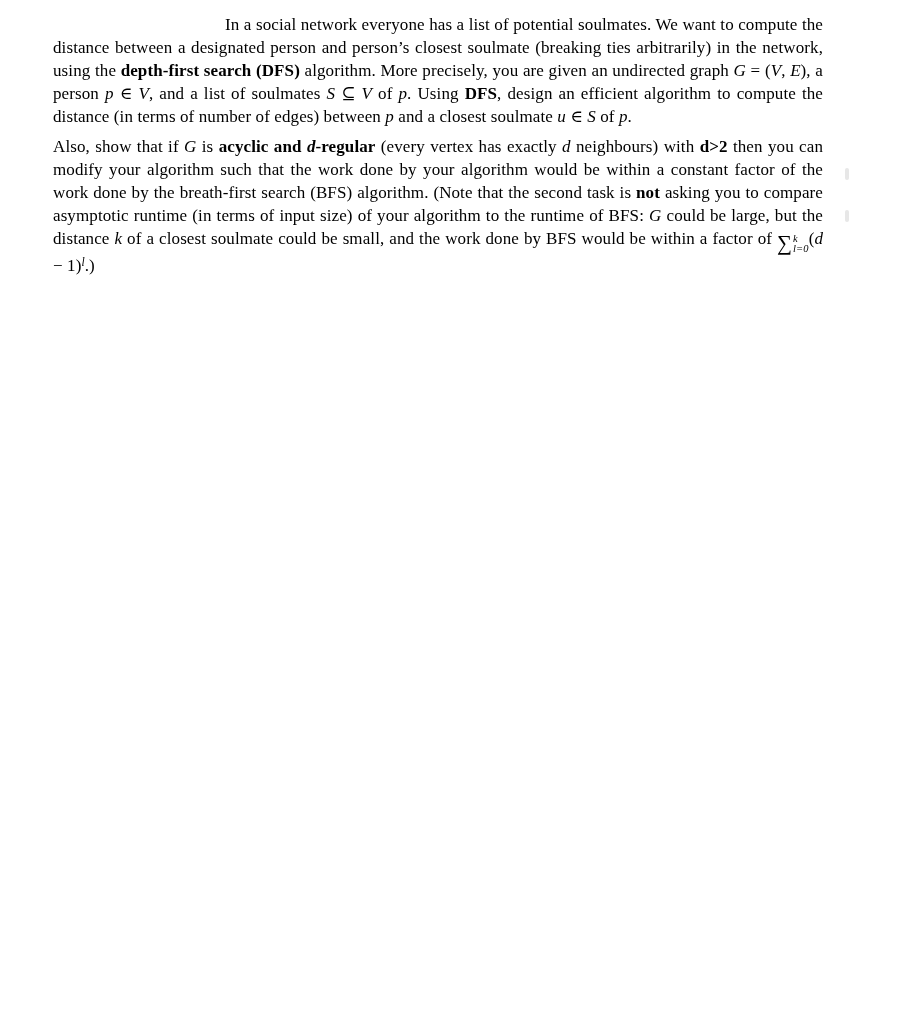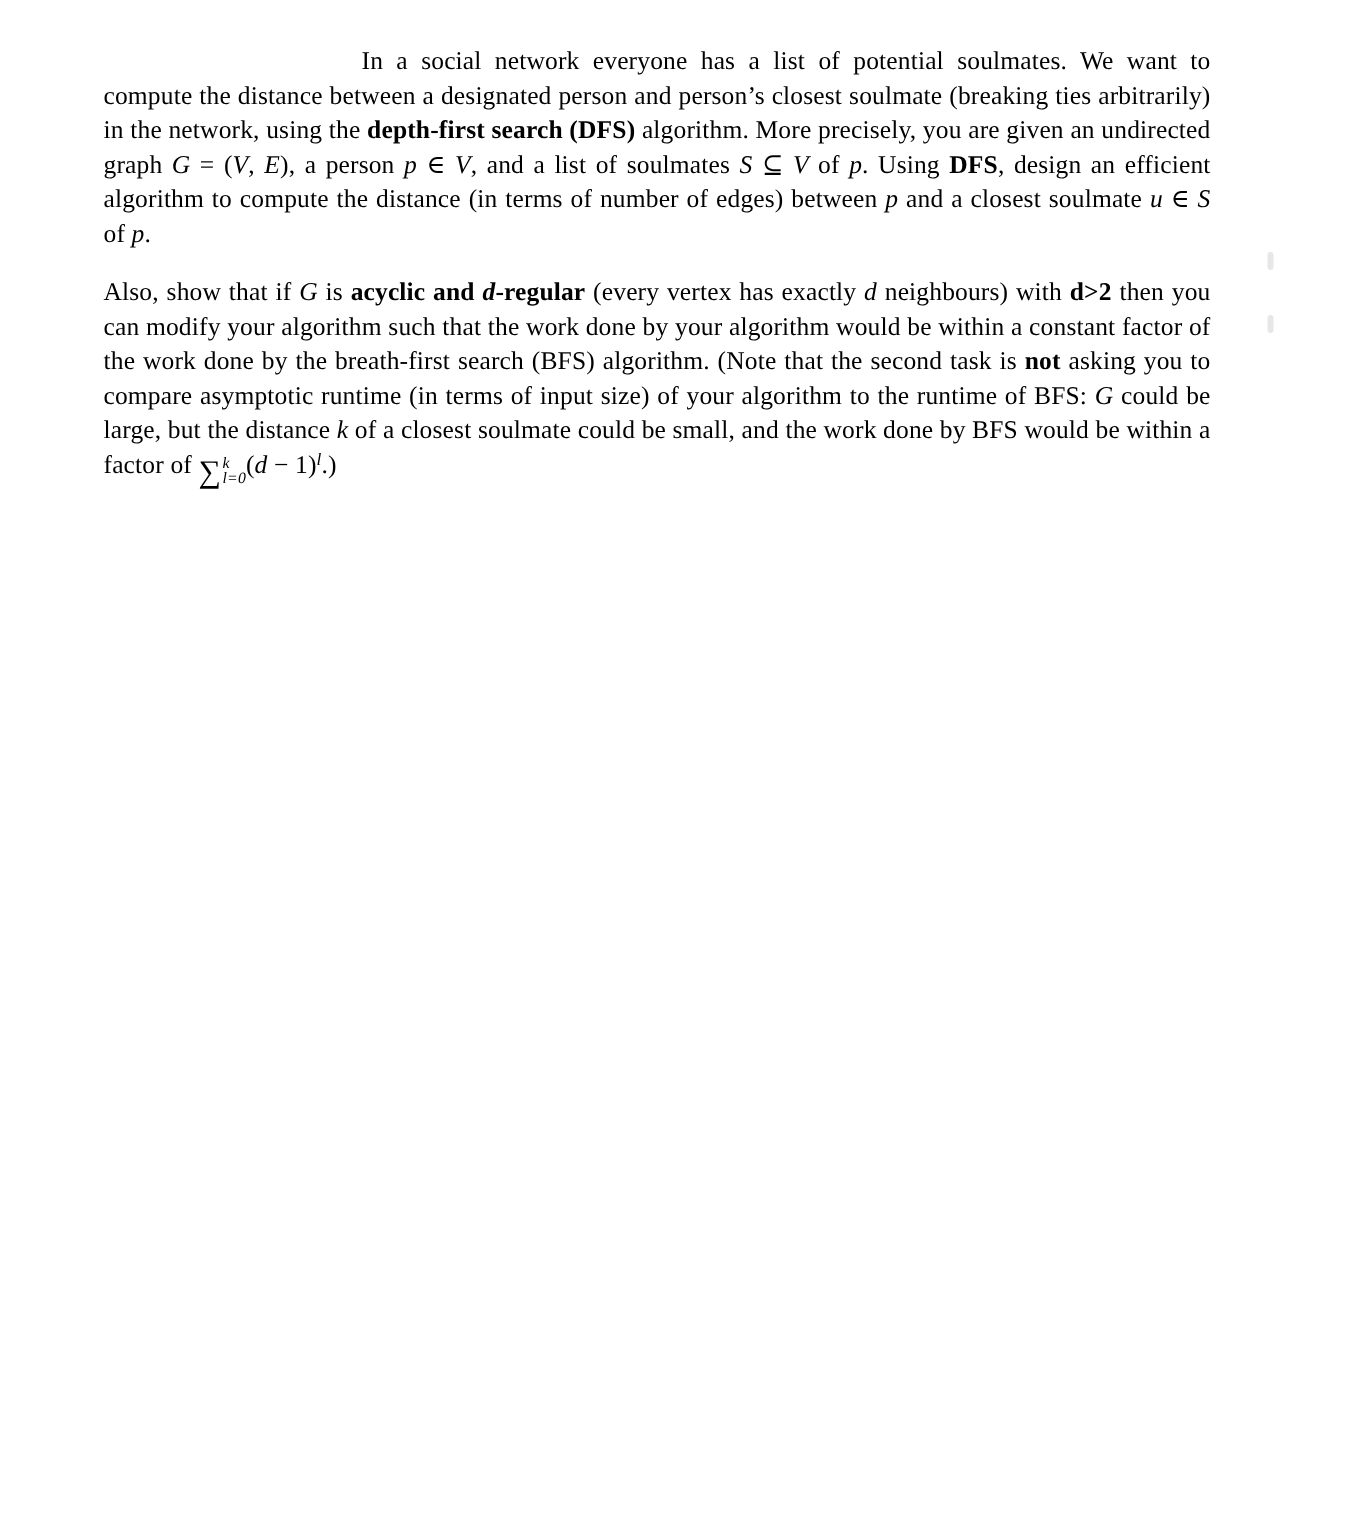--- a/index.html
+++ b/index.html
@@ -10,21 +10,21 @@
     background: #ffffff;
     font-family: "Liberation Serif", "DejaVu Serif", serif;
     color: #000000;
     position: relative;
     overflow: hidden;
   }
   .page {
     padding: 13px 78px 0 53px;
   }
   p.para {
-    margin: 16px;
+    margin: 0;
     font-size: 17px;
     line-height: 23px;
     text-align: justify;
     letter-spacing: 0.1px;
   }
   p.para-first { text-indent: 172px; }
   p.para + p.para { margin-top: 7px; font-family: Liberation Serif, serif; }
 
   .b { font-weight: bold; }
   .i { font-style: italic; }

